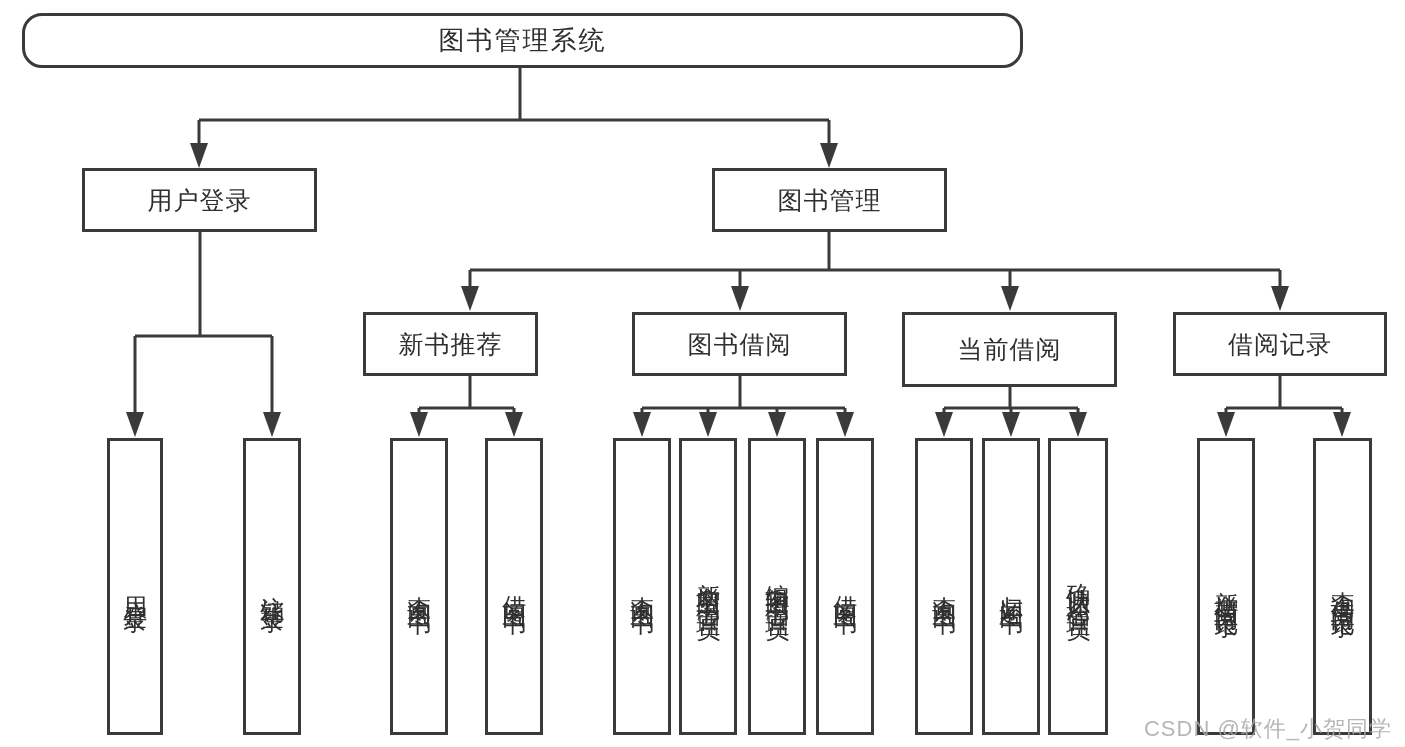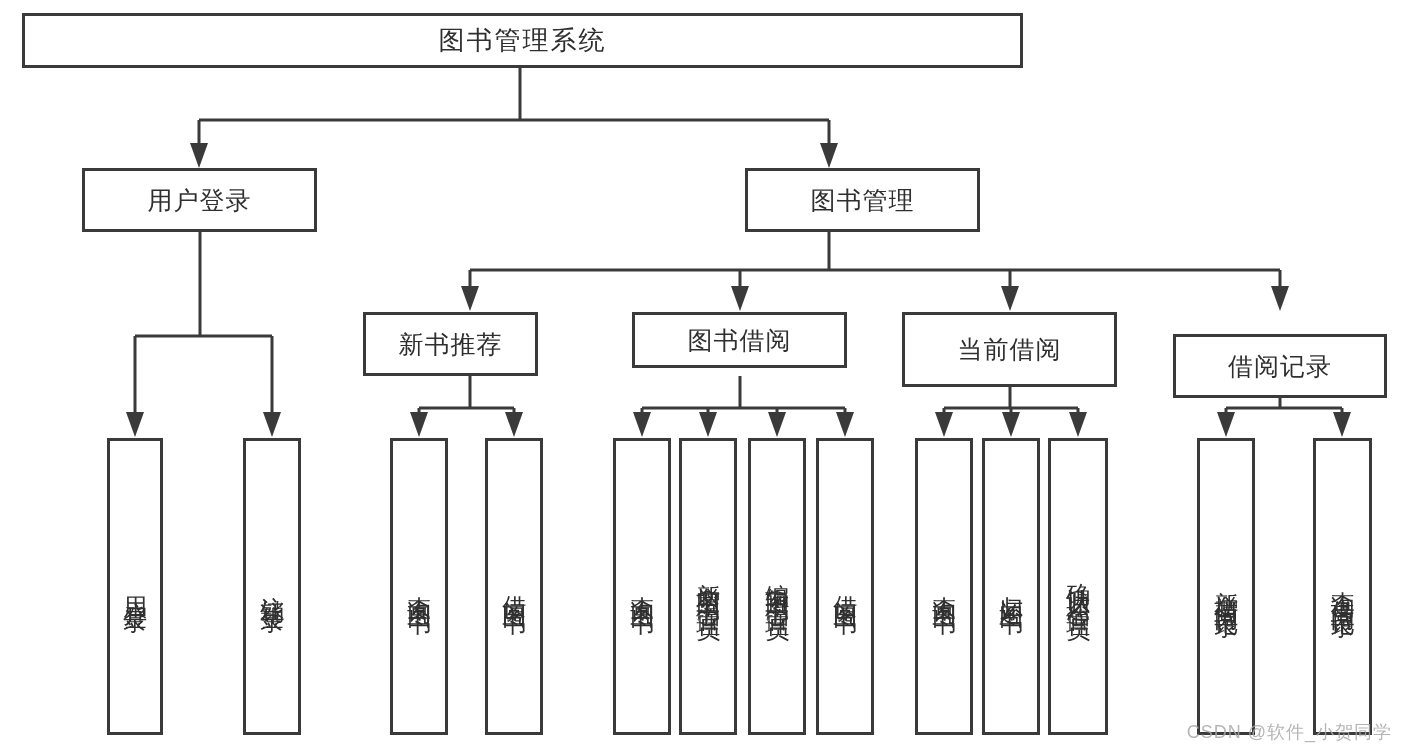--- a/index.html
+++ b/index.html
@@ -28,21 +28,21 @@
   .node.leaf{
     writing-mode:vertical-rl;
     font-size:24px;
     letter-spacing:5px;
     line-height:1.1;
   }
   .watermark{
     position:absolute;
     right:13px;
     bottom:3px;
-    font-size:18px;
+    font-size:22px;
     letter-spacing:1px;
     color:#a9a9a9;
     opacity:0.85;
     z-index:3;
     white-space:nowrap;
   }
 </style>
 </head>
 <body>
 
@@ -81,29 +81,29 @@
       <polygon points="768,412 786,412 777,437"></polygon>
       <polygon points="836,412 854,412 845,437"></polygon>
       <polygon points="935,412 953,412 944,437"></polygon>
       <polygon points="1002,412 1020,412 1011,437"></polygon>
       <polygon points="1069,412 1087,412 1078,437"></polygon>
       <polygon points="1217,412 1235,412 1226,437"></polygon>
       <polygon points="1333,412 1351,412 1342,437"></polygon>
     </g>
   </svg>
 
-  <div class="node rootlabel" style="left:22px;top:13px;width:1001px;height:55px;">图书管理系统</div>
+  <div class="node rootlabel" style="left:22px;top:13px;width:1001px;height:55px;border-radius:20px;">图书管理系统</div>
 
   <div class="node hlabel" style="left:82px;top:168px;width:235px;height:64px;">用户登录</div>
-  <div class="node hlabel" style="left:712px;top:168px;width:235px;height:64px;margin-left:33px;">图书管理</div>
+  <div class="node hlabel" style="left:712px;top:168px;width:235px;height:64px;">图书管理</div>
 
   <div class="node hlabel" style="left:363px;top:312px;width:175px;height:64px;">新书推荐</div>
-  <div class="node hlabel" style="left:632px;top:312px;width:215px;height:56px;">图书借阅</div>
+  <div class="node hlabel" style="left:632px;top:312px;width:215px;height:64px;">图书借阅</div>
   <div class="node hlabel" style="left:902px;top:312px;width:215px;height:75px;">当前借阅</div>
-  <div class="node hlabel" style="left:1173px;top:312px;width:214px;height:64px;margin-top:22px;">借阅记录</div>
+  <div class="node hlabel" style="left:1173px;top:312px;width:214px;height:64px;">借阅记录</div>
 
   <div class="node leaf" style="left:107px;top:438px;width:56px;height:297px;">用户登录</div>
   <div class="node leaf" style="left:243px;top:438px;width:58px;height:297px;">注销登录</div>
 
   <div class="node leaf" style="left:390px;top:438px;width:58px;height:297px;">查询图书</div>
   <div class="node leaf" style="left:485px;top:438px;width:58px;height:297px;">借阅图书</div>
 
   <div class="node leaf" style="left:613px;top:438px;width:58px;height:297px;">查询图书</div>
   <div class="node leaf" style="left:679px;top:438px;width:58px;height:297px;">新增图书（管理员）</div>
   <div class="node leaf" style="left:748px;top:438px;width:58px;height:297px;">编辑图书（管理员）</div>

